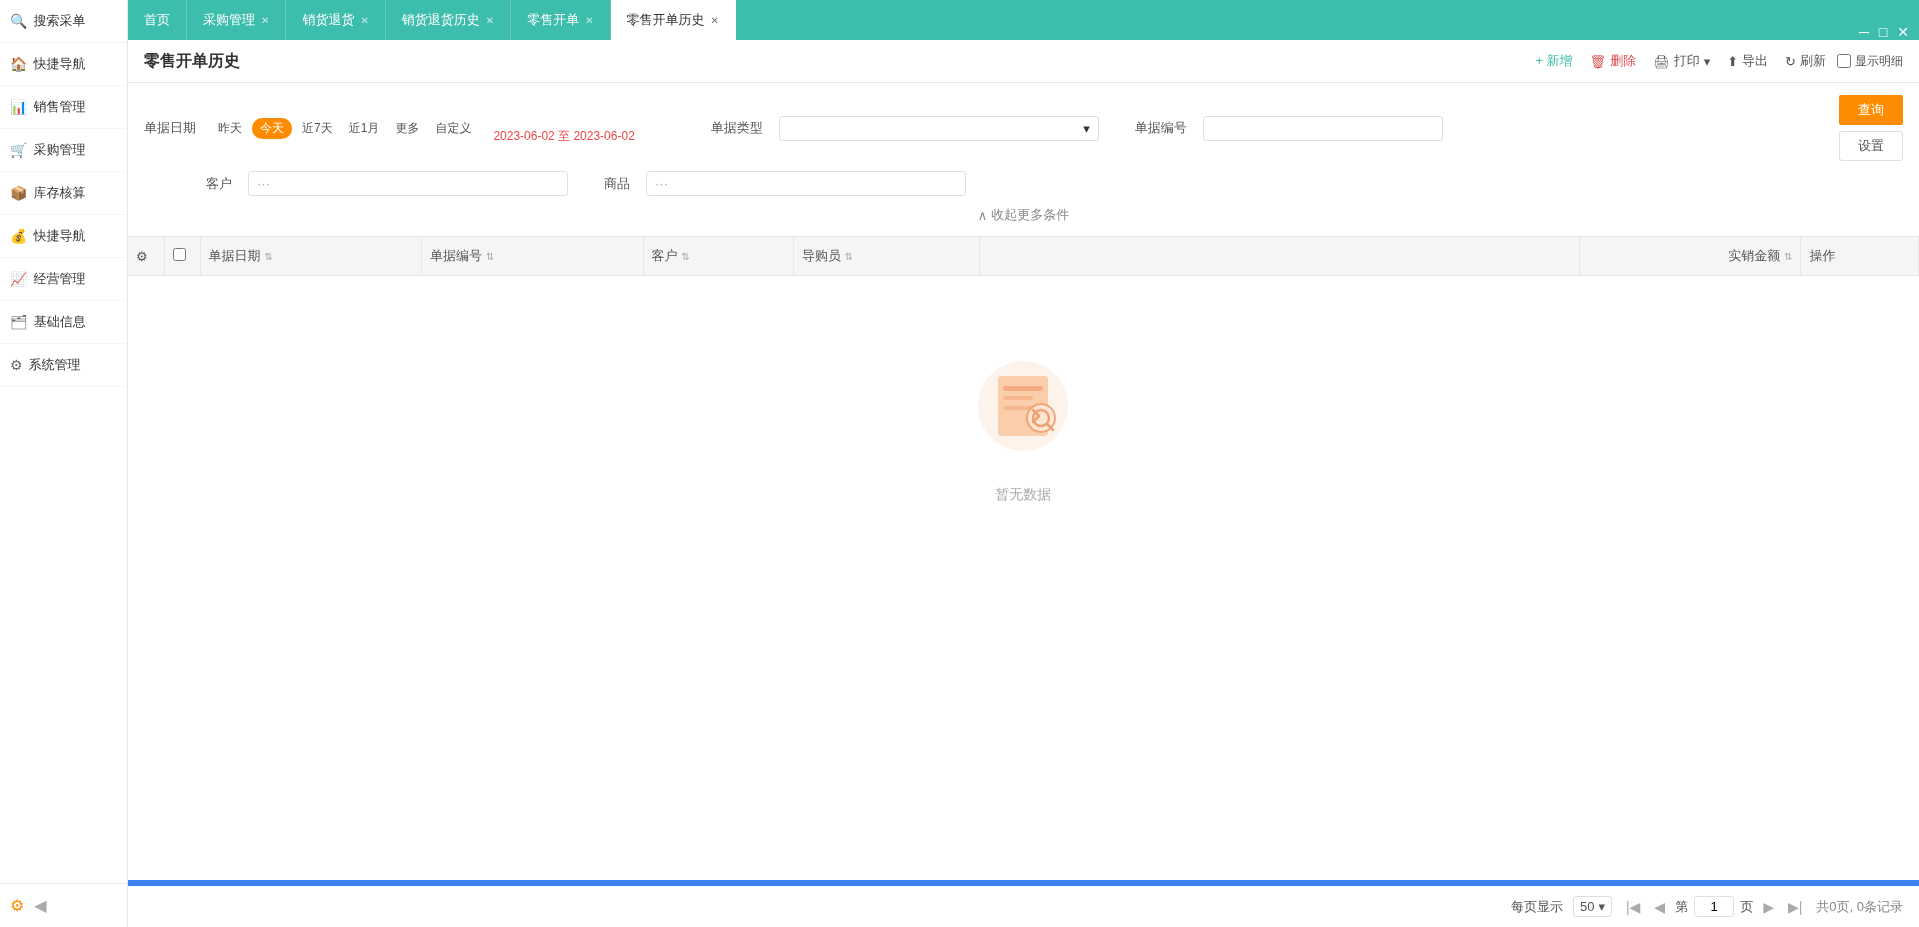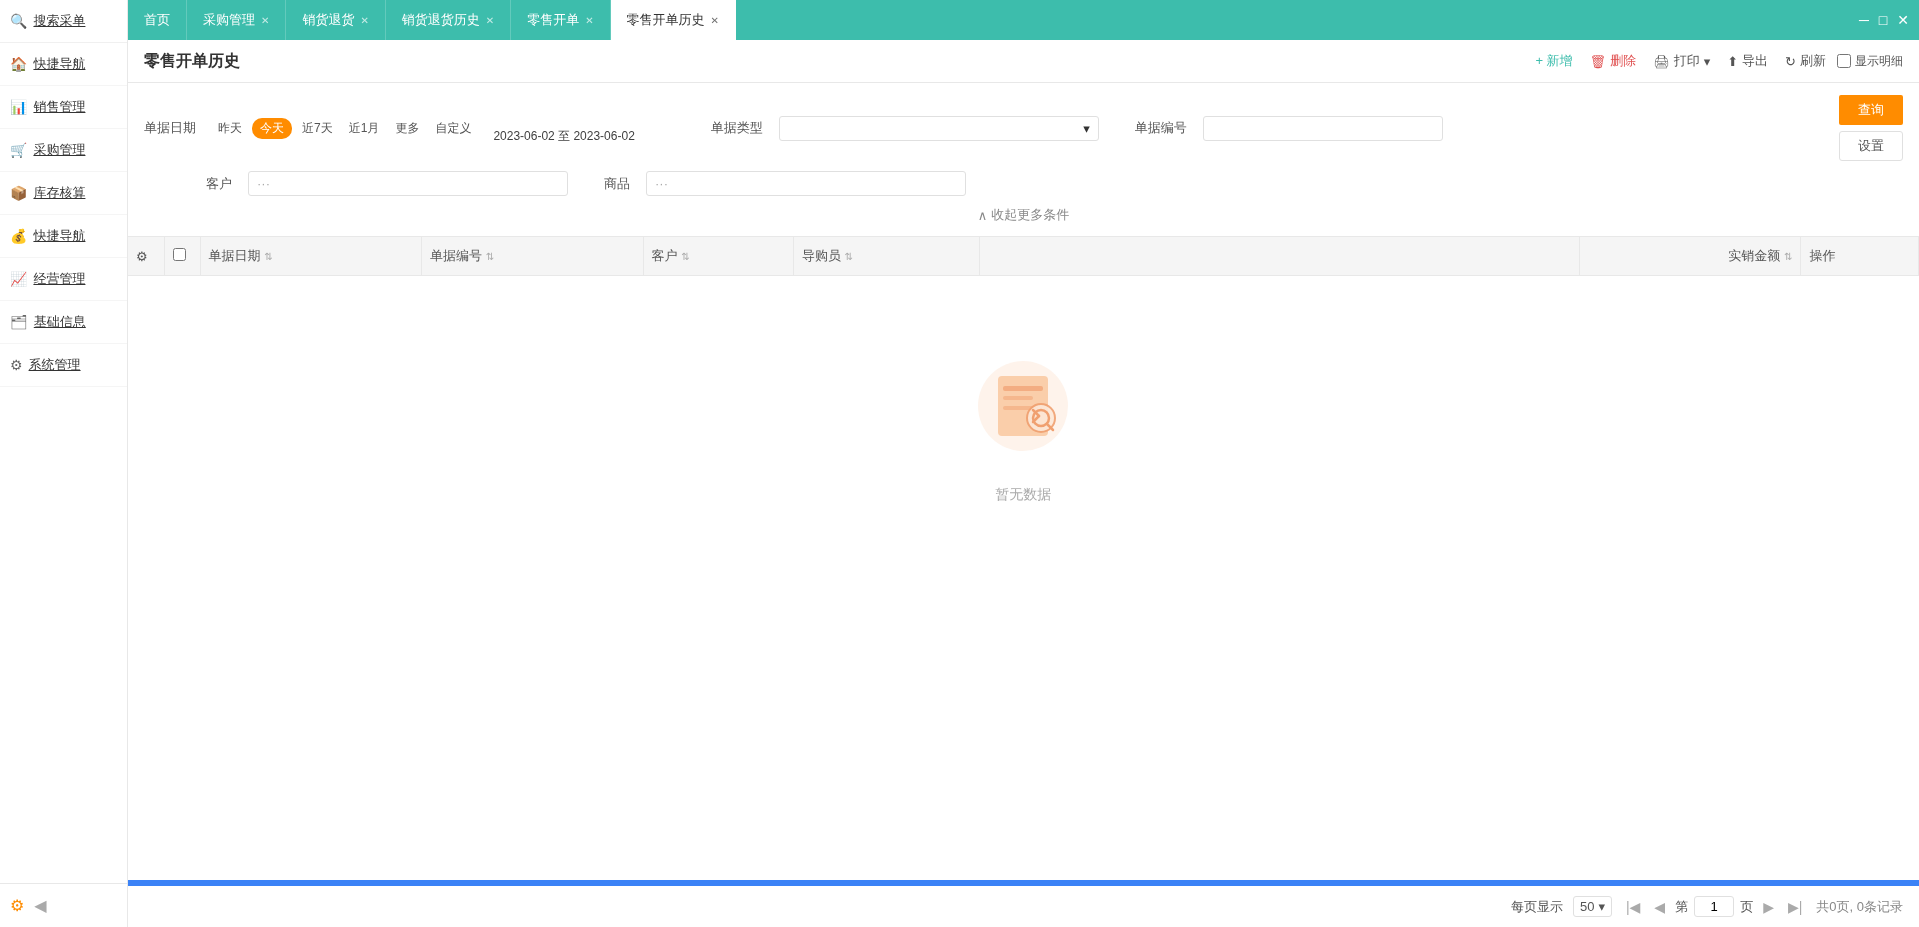--- a/index.html
+++ b/index.html
@@ -26,21 +26,21 @@
     .sidebar-item {
       display: flex;
       align-items: center;
       padding: 12px 10px;
       cursor: pointer;
       color: #333;
       gap: 6px;
       border-bottom: 1px solid #f5f5f5;
     }
     .sidebar-icon { font-size: 14px; color: #666; }
-    .sidebar-label { font-size: 13px; text-decoration: underline; }
+    .sidebar-label { font-size: 13px; }
     .sidebar-footer {
       margin-top: auto;
       display: flex;
       align-items: center;
       padding: 12px 10px;
       gap: 10px;
       border-top: 1px solid #e8e8e8;
     }
     .sidebar-footer-icon {
       color: #ff8c00;
@@ -58,21 +58,21 @@
       flex: 1;
       display: flex;
       flex-direction: column;
       overflow: hidden;
     }
 
     
     .tab-bar {
       background: #3dbdac;
       display: flex;
-      align-items: center;
+      align-items: flex-end;
       height: 40px;
       padding: 0 0;
       flex-shrink: 0;
     }
     .tab-item {
       display: flex;
       align-items: center;
       padding: 0 16px;
       height: 100%;
       color: #fff;
@@ -176,21 +176,21 @@
       border-radius: 3px;
     }
     .date-btn.active {
       background: #ff8c00;
       color: #fff;
       border-radius: 10px;
       padding: 2px 8px;
     }
     .date-range-display {
       font-size: 12px;
-      color: #404040;
+      color: #ef4444;
       margin-top: 16px;
     }
     .filter-select {
       border: 1px solid #e0e0e0;
       border-radius: 3px;
       padding: 4px 8px;
       font-size: 13px;
       color: #333;
       background: #fff;
       min-width: 200px;

